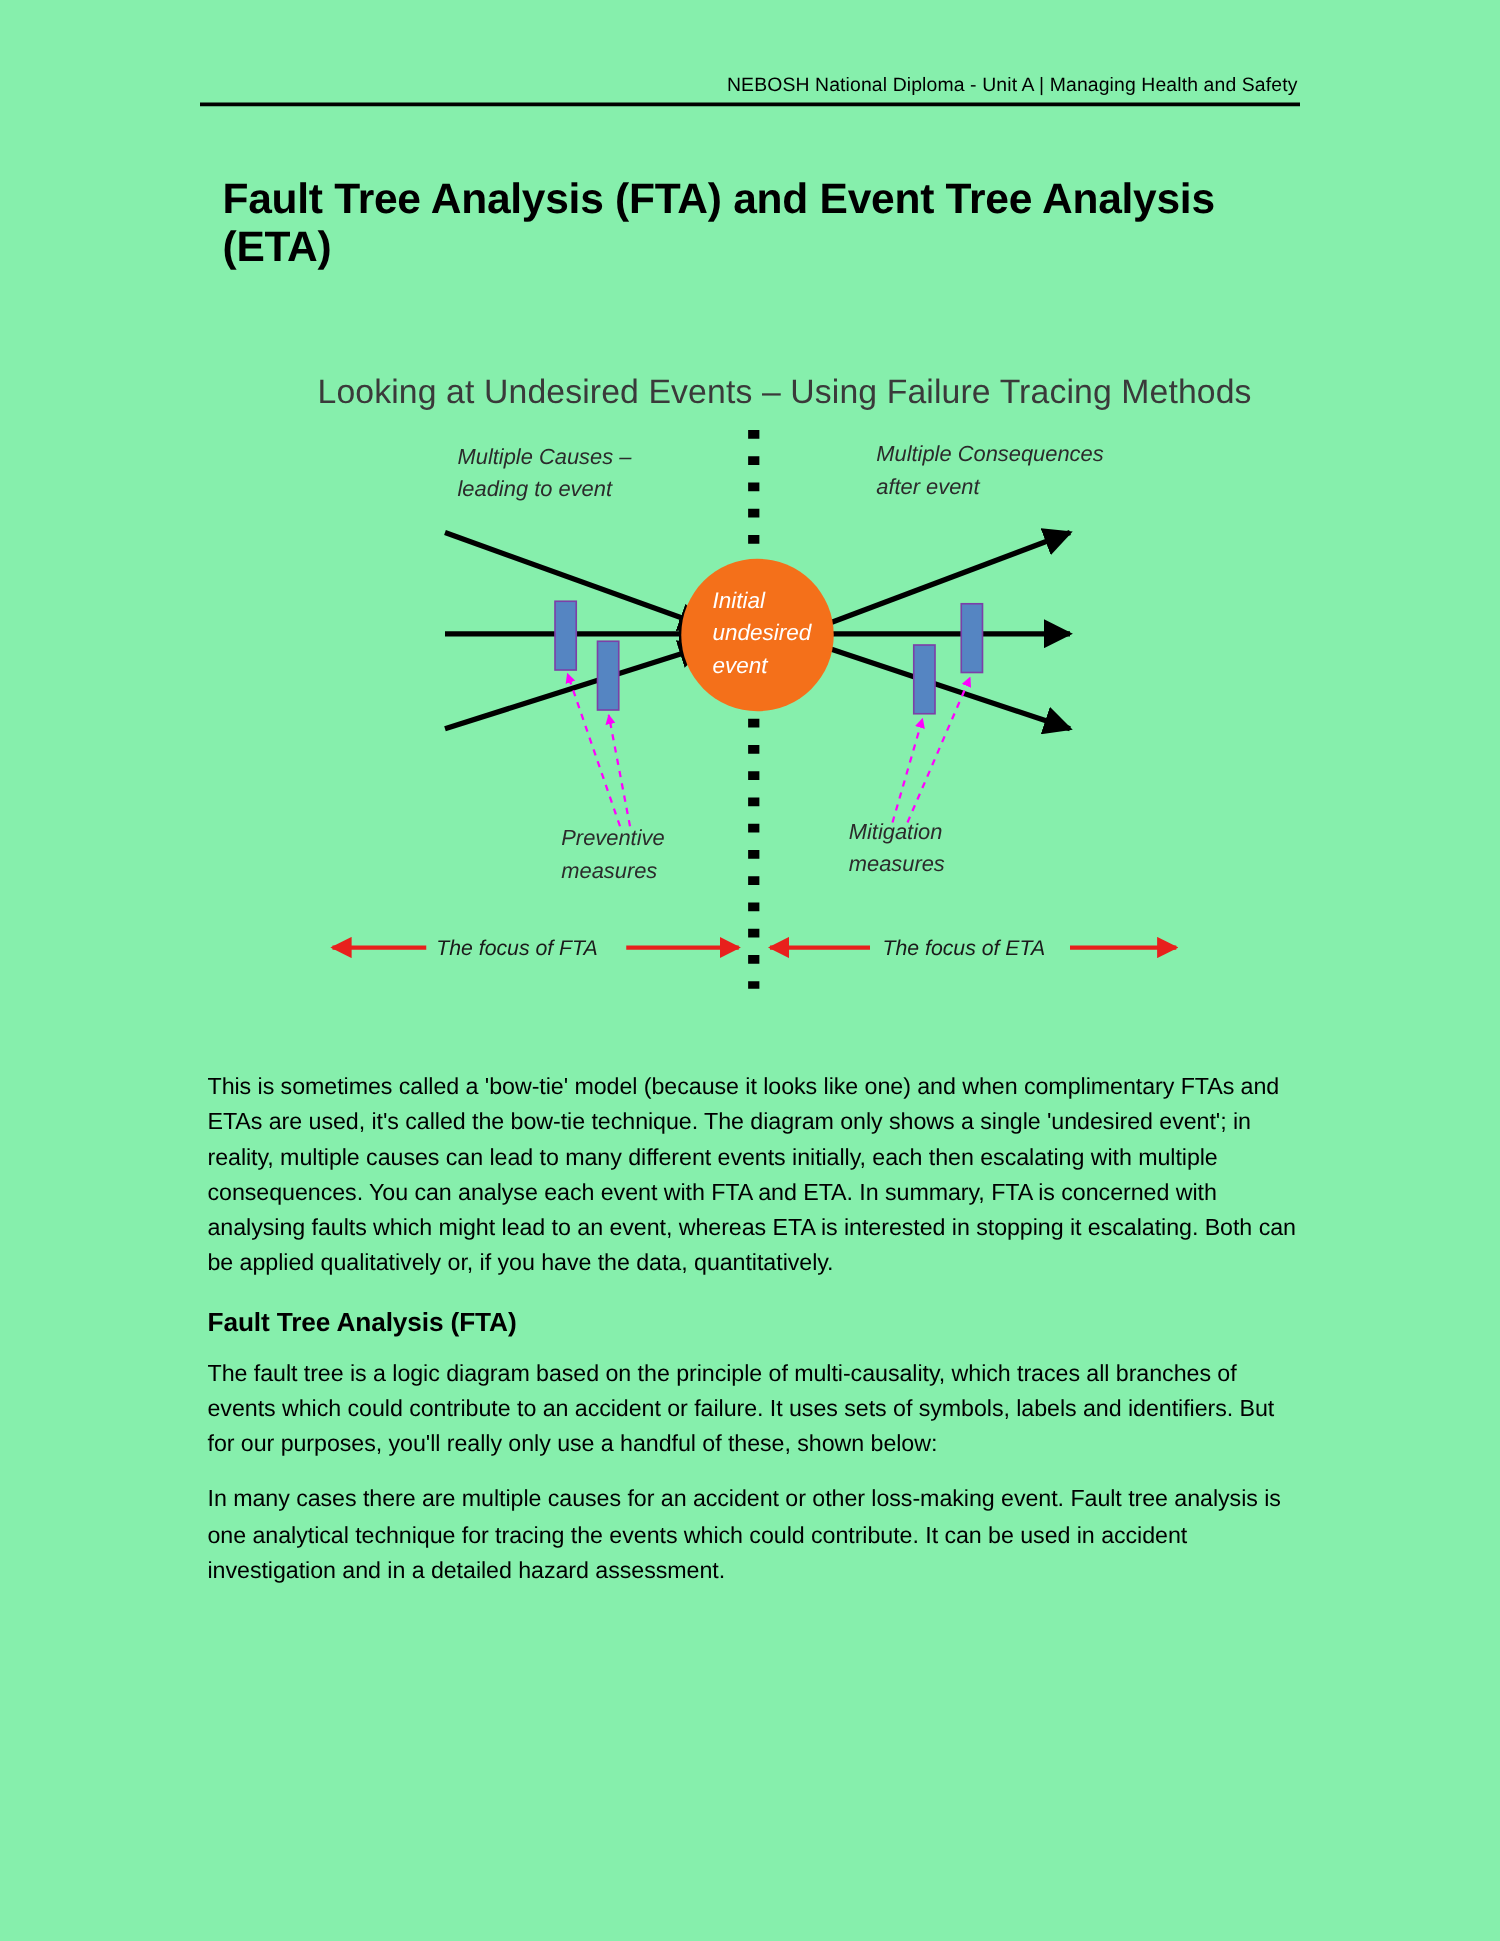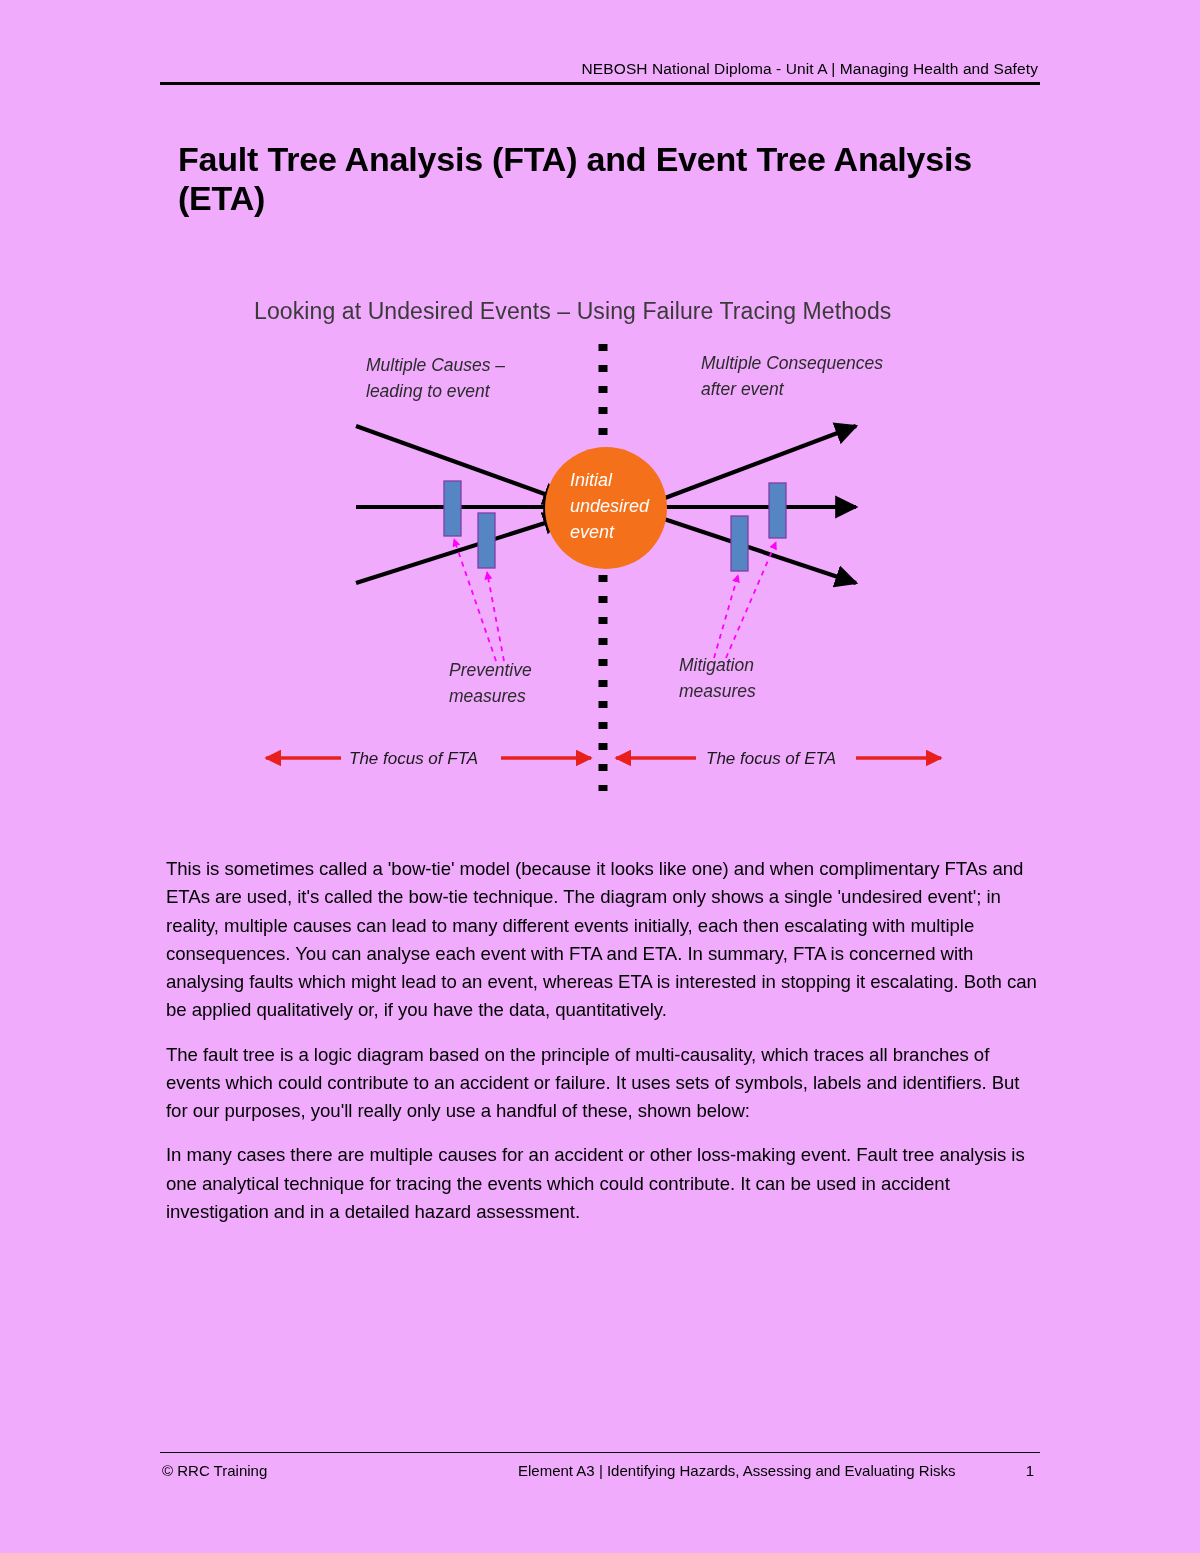--- a/index.html
+++ b/index.html
@@ -8,21 +8,21 @@
     background: #ffffff;
   }
   body {
     font-family: "Liberation Sans", sans-serif;
     color: #000000;
   }
   .page {
     position: relative;
     width: 1200px;
     height: 1553px;
-    background: #f0abfc;
+    background: #86efac;
     overflow: hidden;
   }
 
   
   .header {
     position: absolute;
     left: 160px;
     top: 60px;
     width: 880px;
   }
@@ -72,21 +72,21 @@
     position: absolute;
     left: 166px;
     top: 286px;
     width: 880px;
     height: 530px;
   }
   .diagram-title {
     position: absolute;
     left: 88px;
     top: 12px;
-    font-size: 23px;
+    font-size: 27px;
     color: #3a3a3a;
     letter-spacing: 0.1px;
     white-space: nowrap;
   }
   .diagram-svg {
     position: absolute;
     left: 0;
     top: 0;
   }
   .dlabel {
@@ -203,26 +203,19 @@
       <line x1="335" y1="472" x2="425" y2="472" stroke="#E8201C" stroke-width="3.4" marker-end="url(#arrowRed)"></line>
 
       <line x1="530" y1="472" x2="450" y2="472" stroke="#E8201C" stroke-width="3.4" marker-end="url(#arrowRed)"></line>
       <text class="dlabel-red" x="540" y="478">The focus of ETA</text>
       <line x1="690" y1="472" x2="775" y2="472" stroke="#E8201C" stroke-width="3.4" marker-end="url(#arrowRed)"></line>
     </svg>
   </div>
 
   <div class="content" style="top: 855px;">
     <p class="body">This is sometimes called a 'bow-tie' model (because it looks like one) and when complimentary FTAs and ETAs are used, it's called the bow-tie technique.  The diagram only shows a single 'undesired event'; in reality, multiple causes can lead to many different events initially, each then escalating with multiple consequences. You can analyse each event with FTA and ETA.  In summary, FTA is concerned with analysing faults which might lead to an event, whereas ETA is interested in stopping it escalating.  Both can be applied qualitatively or, if you have the data, quantitatively.</p>
+    <h2 class="section-title">Fault Tree Analysis (FTA)</h2>
     <p class="body">The fault tree is a logic diagram based on the principle of multi-causality, which traces all branches of events which could contribute to an accident or failure.  It uses sets of symbols, labels and identifiers.  But for our purposes, you'll really only use a handful of these, shown below:</p>
     <p class="body">In many cases there are multiple causes for an accident or other loss-making event.  Fault tree analysis is one analytical technique for tracing the events which could contribute.  It can be used in accident investigation and in a detailed hazard assessment.</p>
   </div>
 
-  <div class="footer">
-    <div class="footer-rule"></div>
-    <div class="footer-row">
-      <div class="footer-left">© RRC Training</div>
-      <div class="footer-center">Element A3  |  Identifying Hazards, Assessing and Evaluating Risks</div>
-      <div class="footer-right">1</div>
-    </div>
-  </div>
 
 </div>
 
 </body></html>

